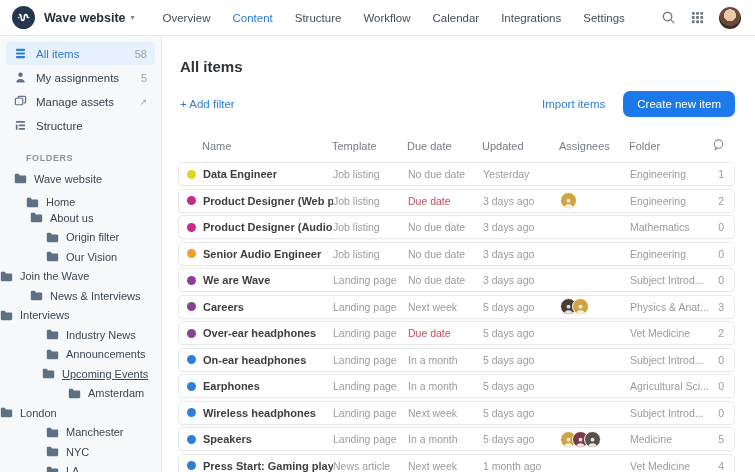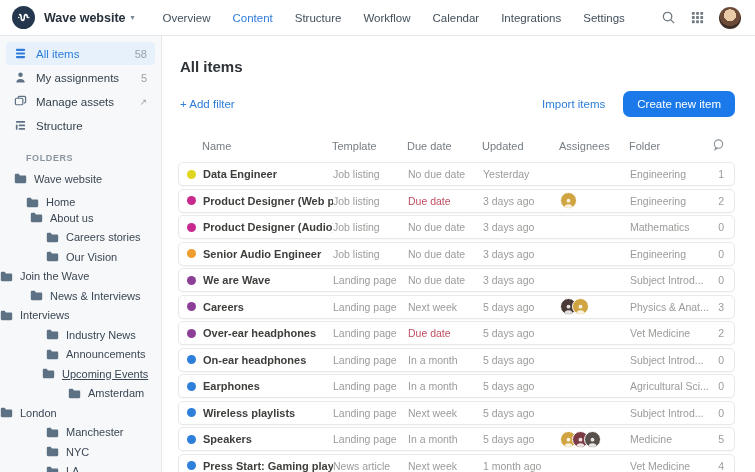--- a/index.html
+++ b/index.html
@@ -203,21 +203,21 @@
       <div class="tree-item" style="padding-left: 30px;">
     <svg class="folder-icon" viewBox="0 0 16 13" fill="#5c7183">
       <path d="M1 2.2 a1.4 1.4 0 0 1 1.4 -1.4 h3.4 l1.5 1.9 h6.3 a1.4 1.4 0 0 1 1.4 1.4 v6.7 a1.4 1.4 0 0 1 -1.4 1.4 h-11.2 a1.4 1.4 0 0 1 -1.4 -1.4 z"></path>
     </svg>
     <span>About us</span>
   </div>
       <div class="tree-item" style="padding-left: 46px;">
     <svg class="folder-icon" viewBox="0 0 16 13" fill="#5c7183">
       <path d="M1 2.2 a1.4 1.4 0 0 1 1.4 -1.4 h3.4 l1.5 1.9 h6.3 a1.4 1.4 0 0 1 1.4 1.4 v6.7 a1.4 1.4 0 0 1 -1.4 1.4 h-11.2 a1.4 1.4 0 0 1 -1.4 -1.4 z"></path>
     </svg>
-    <span>Careers stories</span>
+    <span>Origin filter</span>
   </div>
       <div class="tree-item" style="padding-left: 46px;">
     <svg class="folder-icon" viewBox="0 0 16 13" fill="#5c7183">
       <path d="M1 2.2 a1.4 1.4 0 0 1 1.4 -1.4 h3.4 l1.5 1.9 h6.3 a1.4 1.4 0 0 1 1.4 1.4 v6.7 a1.4 1.4 0 0 1 -1.4 1.4 h-11.2 a1.4 1.4 0 0 1 -1.4 -1.4 z"></path>
     </svg>
     <span>Our Vision</span>
   </div>
       <div class="tree-item" style="">
     <svg class="folder-icon" viewBox="0 0 16 13" fill="#5c7183">
       <path d="M1 2.2 a1.4 1.4 0 0 1 1.4 -1.4 h3.4 l1.5 1.9 h6.3 a1.4 1.4 0 0 1 1.4 1.4 v6.7 a1.4 1.4 0 0 1 -1.4 1.4 h-11.2 a1.4 1.4 0 0 1 -1.4 -1.4 z"></path>
@@ -444,21 +444,21 @@
     <span class="col-due cell-sub">In a month</span>
     <span class="col-updated cell-sub">5 days ago</span>
     <span class="col-assignees"></span>
     <span class="col-folder cell-sub">Agricultural Sci...</span>
     <span class="col-comments cell-count">0</span>
   </div>
       <div class="row">
     <span class="col-dot">
           <span class="dot" style="background: rgb(45, 127, 217);"></span>
         </span>
-    <span class="col-name cell-name">Wireless playlists</span>
+    <span class="col-name cell-name">Wireless headphones</span>
     <span class="col-template cell-sub">Landing page</span>
     <span class="col-due cell-sub">Next week</span>
     <span class="col-updated cell-sub">5 days ago</span>
     <span class="col-assignees"></span>
     <span class="col-folder cell-sub">Subject Introd...</span>
     <span class="col-comments cell-count">0</span>
   </div>
       <div class="row">
     <span class="col-dot">
           <span class="dot" style="background: rgb(45, 127, 217);"></span>

